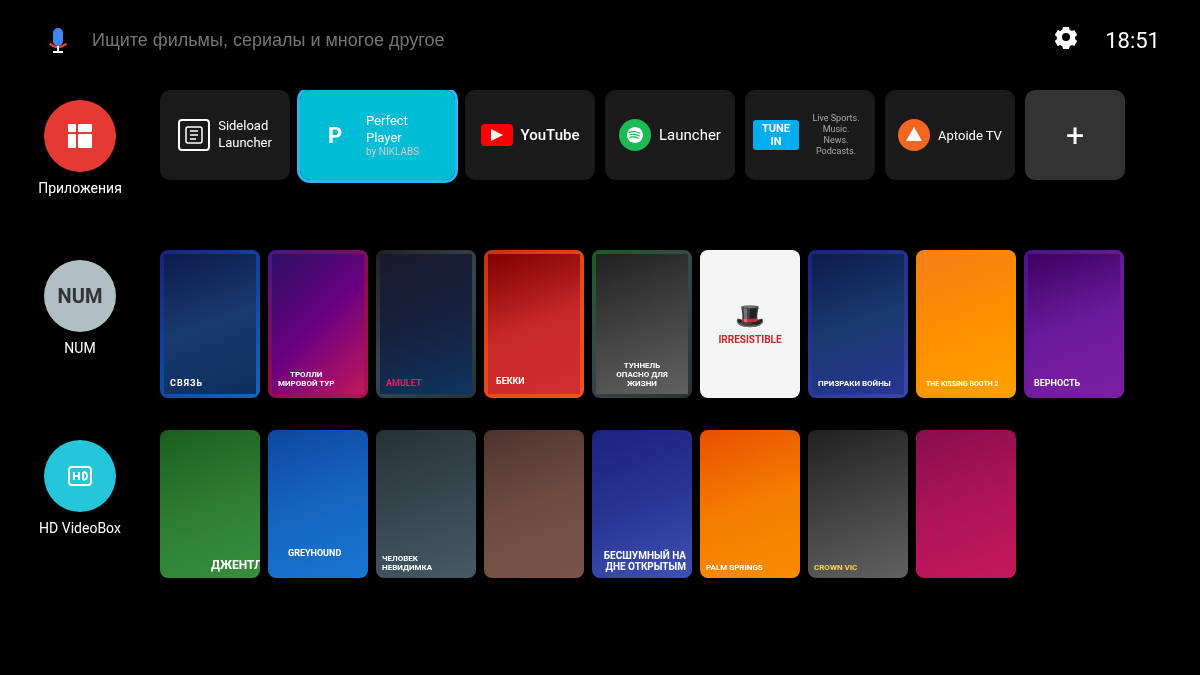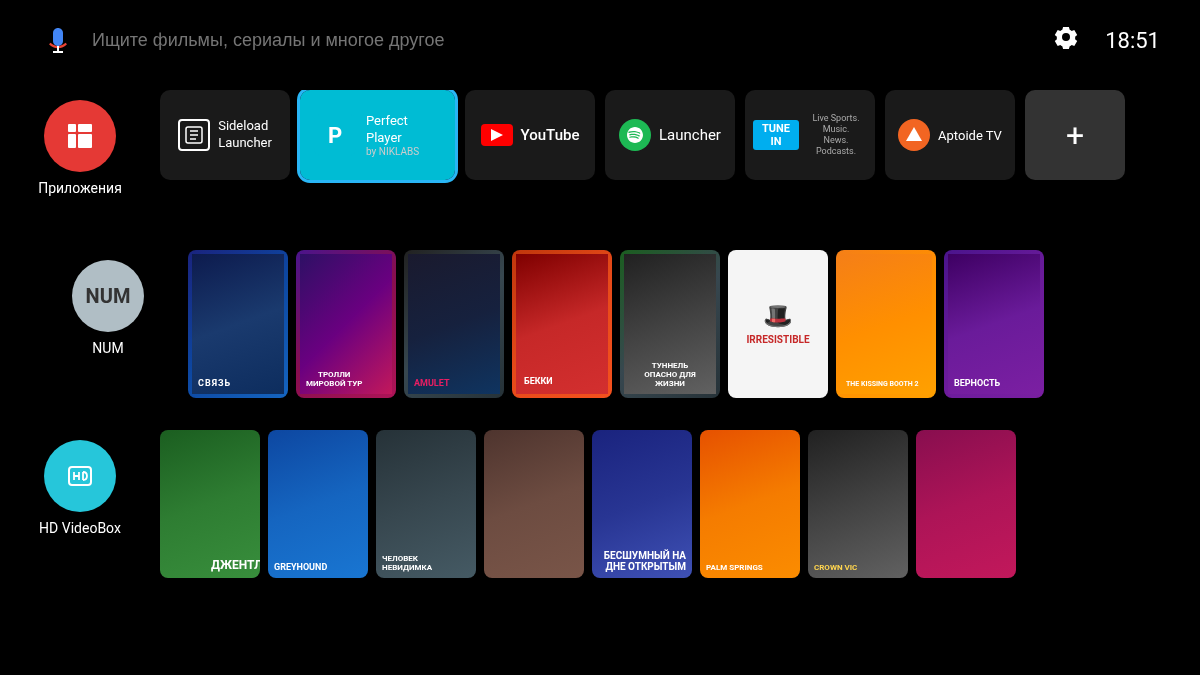--- a/index.html
+++ b/index.html
@@ -381,21 +381,21 @@
       </div>
     </div>
 
     <div class="app-card app-card-plus">
       <span style="font-size:32px; color:#fff;">+</span>
     </div>
 
   </div>
 </div>
 
-<div class="section-row" style="margin-top:20px;margin-left:28px;">
+<div class="section-row" style="margin-top:20px;">
   <div class="left-icon">
     <div class="icon-circle icon-num" style="font-size:20px; font-weight:bold; color:#333; background:#b0bec5;">NUM</div>
     <span class="icon-label">NUM</span>
   </div>
   <div class="movies-scroll">
 
     <div class="movie-card">
       <div class="movie-poster p1">
         <div style="width:100%;height:100%;background:linear-gradient(160deg,#0d1b4e,#1a3a6e,#0d2d5e);display:flex;align-items:flex-end;padding:6px;">
           <div style="font-size:9px;font-weight:bold;text-transform:uppercase;letter-spacing:1px;">СВЯЗЬ</div>
@@ -435,20 +435,27 @@
       </div>
     </div>
 
     <div class="movie-card">
       <div style="width:100%;height:100%;background:#f5f5f5;display:flex;flex-direction:column;align-items:center;justify-content:center;padding:6px;gap:4px;">
         <div style="font-size:24px;">🎩</div>
         <div style="font-size:10px;font-weight:bold;color:#c62828;text-align:center;text-transform:uppercase;line-height:1.2;">IRRESISTIBLE</div>
       </div>
     </div>
 
+    <div class="movie-card">
+      <div class="movie-poster p7">
+        <div style="width:100%;height:100%;background:linear-gradient(160deg,#0d1b4e,#1a3a6e,#283593);display:flex;align-items:flex-end;padding:6px;">
+          <div style="font-size:8px;font-weight:bold;text-transform:uppercase;">ПРИЗРАКИ ВОЙНЫ</div>
+        </div>
+      </div>
+    </div>
 
     <div class="movie-card">
       <div class="movie-poster p8">
         <div style="width:100%;height:100%;background:linear-gradient(160deg,#f57f17,#ff8f00,#ffa000);display:flex;align-items:flex-end;padding:6px;">
           <div style="font-size:7px;font-weight:bold;text-transform:uppercase;">THE KISSING BOOTH 2</div>
         </div>
       </div>
     </div>
 
     <div class="movie-card">
@@ -474,21 +481,21 @@
   </div>
   <div class="movies-scroll">
 
     <div class="movie-card">
       <div style="width:100%;height:100%;background:linear-gradient(160deg,#1b5e20,#2e7d32,#388e3c);display:flex;align-items:flex-end;padding:6px;">
         <div style="font-size:12px;font-weight:bold;text-transform:uppercase;margin-left:45px;">ДЖЕНТЛЬМЕНЫ</div>
       </div>
     </div>
 
     <div class="movie-card">
-      <div style="width:100%;height:100%;background:linear-gradient(160deg,#0d47a1,#1565c0,#1976d2);display:flex;align-items:flex-end;padding:6px;">
+      <div style="width:100%;height:100%;background:linear-gradient(160deg,#0d47a1,#1565c0,#1976d2);display:flex;align-items:flex-end;padding:20px;">
         <div style="font-size:9px;font-weight:bold;text-transform:uppercase;">GREYHOUND</div>
       </div>
     </div>
 
     <div class="movie-card">
       <div style="width:100%;height:100%;background:linear-gradient(160deg,#263238,#37474f,#455a64);display:flex;align-items:flex-end;padding:6px;">
         <div style="font-size:8px;font-weight:bold;text-transform:uppercase;">ЧЕЛОВЕК НЕВИДИМКА</div>
       </div>
     </div>
 

